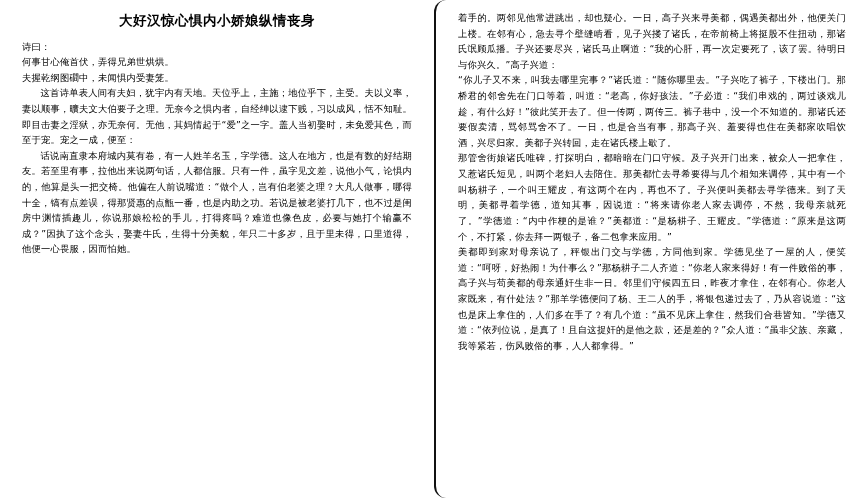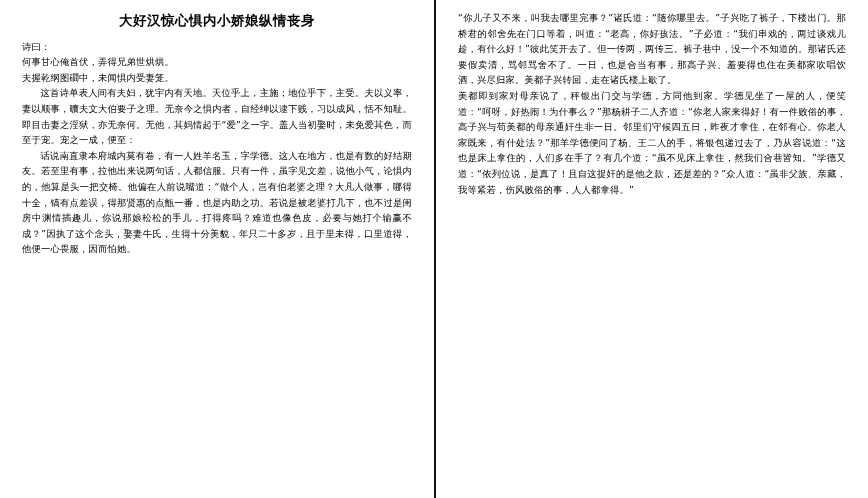--- a/index.html
+++ b/index.html
@@ -21,20 +21,21 @@
     box-sizing: border-box;
     display: flex;
     flex-direction: row;
   }
   .col {
     box-sizing: border-box;
     width: 434px;
     height: 498px;
     padding: 10px 22px 8px 22px;
     overflow: hidden;
+    border-radius: 12px;
   }
   .col-left {
     padding-top: 12px;
   }
   .col-right {
     padding-top: 10px;
     border-left: 2px solid #111111;
   }
   .title {
     text-align: center;
@@ -67,17 +68,19 @@
   <div class="col col-left">
     <h1 class="title">大好汉惊心惧内小娇娘纵情丧身</h1>
     <p class="para noindent">诗曰：</p>
     <p class="para noindent">何事甘心俺首伏，弄得兄弟世烘烘。</p>
     <p class="para noindent">夫握乾纲图磵中，未闻惧内受妻笼。</p>
     <p class="para">这首诗单表人间有夫妇，犹宇内有天地。天位乎上，主施；地位乎下，主受。夫以义率，妻以顺事，曠夫文大伯要子之理。无奈今之惧内者，自经绅以逮下贱，习以成风，恬不知耻。即目击妻之淫狱，亦无奈何。无他，其妈情起于“爱”之一字。盖人当初娶时，未免爱其色，而至于宠。宠之一成，便至：</p>
     <p class="para">话说南直隶本府城内莫有卷，有一人姓羊名玉，字学德。这人在地方，也是有数的好结期友。若至里有事，拉他出来说两句话，人都信服。只有一件，虽字见文差，说他小气，论惧内的，他算是头一把交椅。他偏在人前说嘴道：“做个人，岂有伯老婆之理？大凡人做事，哪得十全，镐有点差误，得那贤惠的点甑一番，也是内助之功。若说是被老婆打几下，也不过是闺房中渊情插趣儿，你说那娘松松的手儿，打得疼吗？难道也像色皮，必要与她打个输赢不成？”因执了这个念头，娶妻牛氏，生得十分美貌，年只二十多岁，且于里未得，口里道得，他便一心畏服，因而怕她。</p>
   </div>
 
   <div class="col col-right">
+    <p class="para">着手的。两邻见他常进跳出，却也疑心。一日，高子兴来寻美都，偶遇美都出外，他便关门上楼。在邻有心，急去寻个壁缝啃看，见子兴搂了诸氏，在帝前椅上将挺股不住扭动，那诸氏氓顾瓜播。子兴还要尽兴，诸氏马止啊道：“我的心肝，再一次定要死了，该了罢。待明日与你兴久。”高子兴道：</p>
     <p class="para">“你儿子又不来，叫我去哪里完事？”诸氏道：“随你哪里去。”子兴吃了裤子，下楼出门。那桥君的邻舍先在门口等着，叫道：“老高，你好孩法。”子必道：“我们串戏的，两过谈戏儿趁，有什么好！”彼此笑开去了。但一传两，两传三。裤子巷中，没一个不知道的。那诸氏还要假卖清，骂邻骂舍不了。一日，也是合当有事，那高子兴、羞要得也住在美都家吹唱饮酒，兴尽归家。美都子兴转回，走在诸氏楼上歇了。</p>
+    <p class="para">那管舍街娘诸氏唯碑，打探明白，都暗暗在门口守候。及子兴开门出来，被众人一把拿住，又惹诸氏短见，叫两个老妇人去陪住。那美都忙去寻希要得与几个相知来调停，其中有一个叫杨耕子，一个叫王耀皮，有这两个在内，再也不了。子兴便叫美都去寻学德来。到了天明，美都寻着学德，道知其事，因说道：“将来请你老人家去调停，不然，我母亲就死了。”学德道：“内中作梗的是谁？”美都道：“是杨耕子、王耀皮。”学德道：“原来是这两个，不打紧，你去拜一两银子，备二包拿来应用。”</p>
     <p class="para">美都即到家对母亲说了，秤银出门交与学德，方同他到家。学德见坐了一屋的人，便笑道：“呵呀，好热闹！为什事么？”那杨耕子二人齐道：“你老人家来得好！有一件败俗的事，高子兴与苟美都的母亲通奸生非一日。邻里们守候四五日，昨夜才拿住，在邻有心。你老人家既来，有什处法？”那羊学德便问了杨、王二人的手，将银包递过去了，乃从容说道：“这也是床上拿住的，人们多在手了？有几个道：“虽不见床上拿住，然我们合巷皆知。”学德又道：“依列位说，是真了！且自这捉奸的是他之款，还是差的？”众人道：“虽非父族、亲藏，我等紧若，伤风败俗的事，人人都拿得。”</p>
   </div>
 
 </div>
 
 </body></html>

